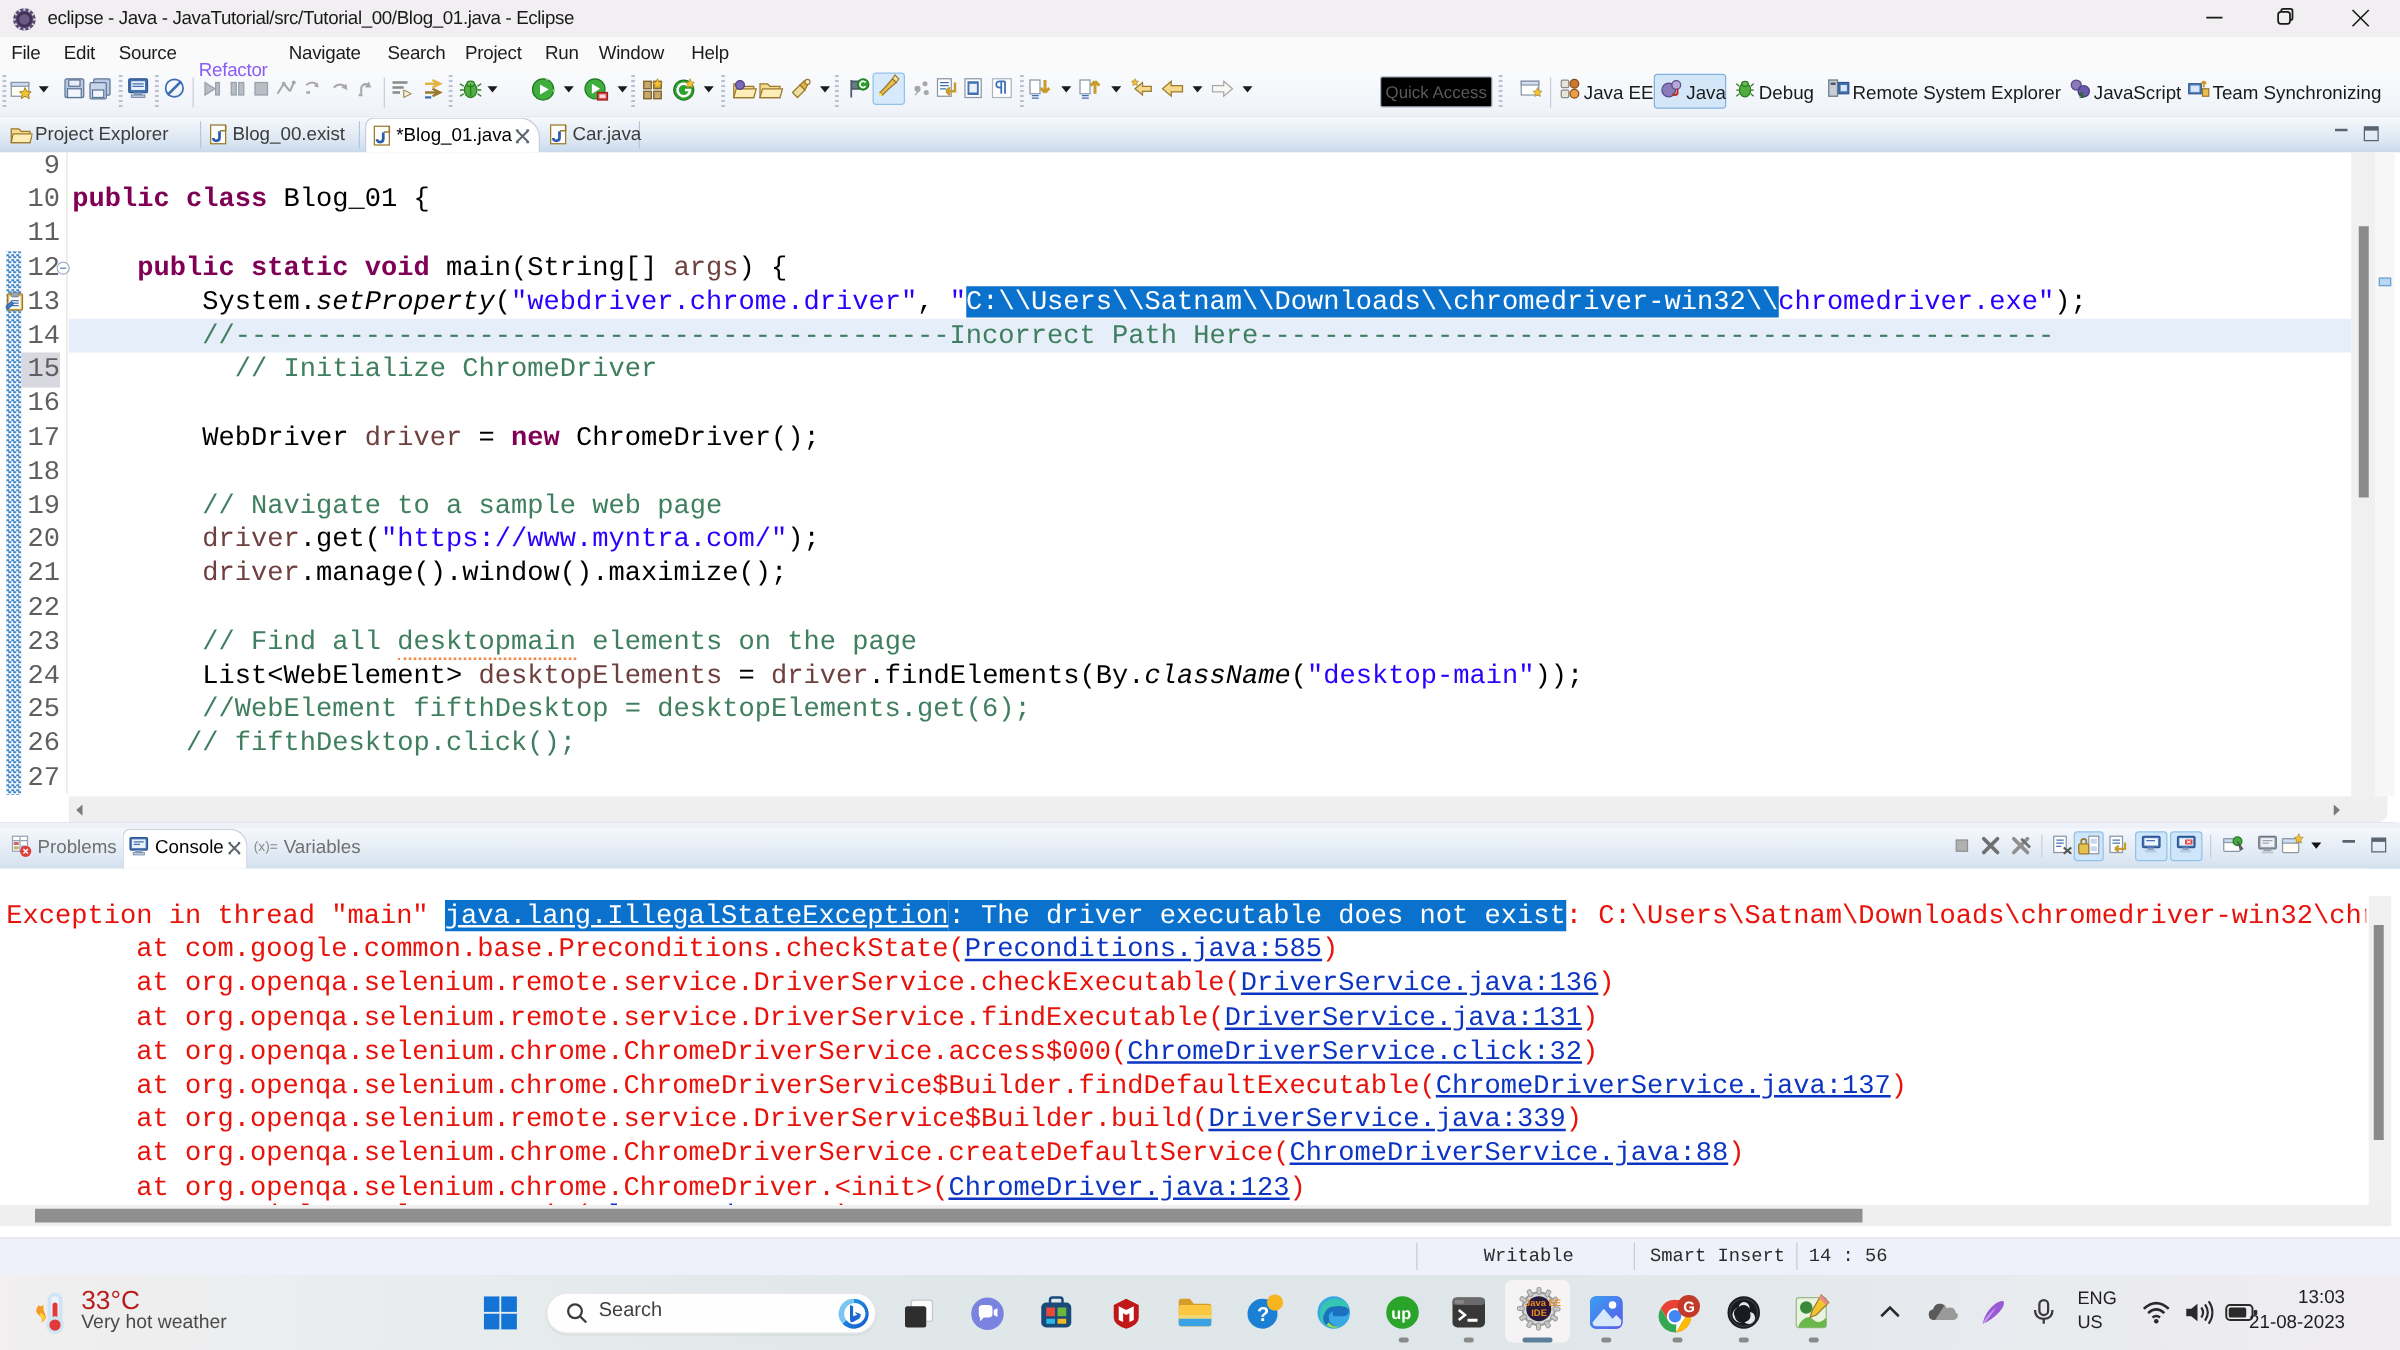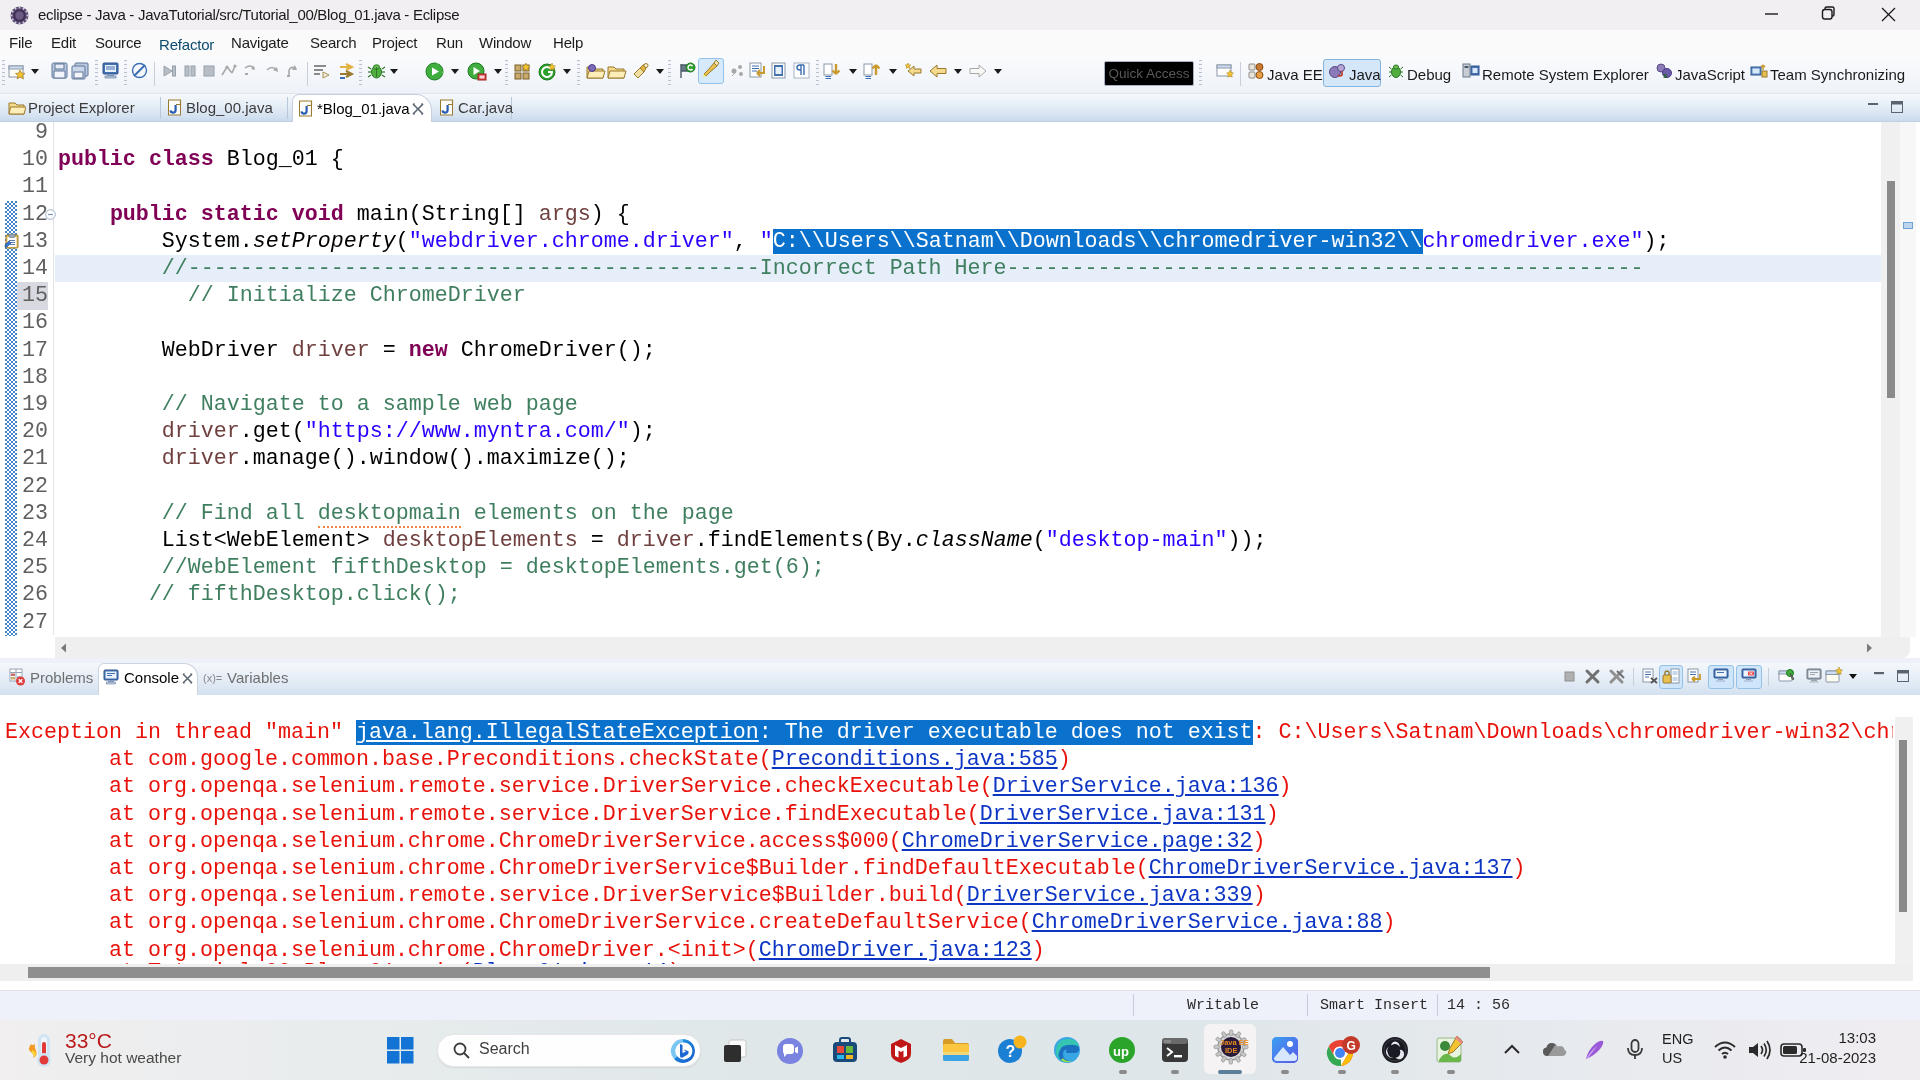--- a/index.html
+++ b/index.html
@@ -142,21 +142,21 @@
 <div class="abs" id="editorline"></div>
 
 <div class="abs" id="sash"></div>
 <div class="abs" id="ctabbar"></div>
 <div class="abs" id="ctabactive"></div>
 <div class="abs" id="cbody">
   <div class="abs" id="console">Exception in thread "main" <span class="sellnk">java.lang.IllegalStateException</span><span class="sel">: The driver executable does not exist</span>: C:\Users\Satnam\Downloads\chromedriver-win32\chromedriver.exe
         at com.google.common.base.Preconditions.checkState(<span class="lnk">Preconditions.java:585</span>)
         at org.openqa.selenium.remote.service.DriverService.checkExecutable(<span class="lnk">DriverService.java:136</span>)
         at org.openqa.selenium.remote.service.DriverService.findExecutable(<span class="lnk">DriverService.java:131</span>)
-        at org.openqa.selenium.chrome.ChromeDriverService.access$000(<span class="lnk">ChromeDriverService.page:32</span>)
+        at org.openqa.selenium.chrome.ChromeDriverService.access$000(<span class="lnk">ChromeDriverService.click:32</span>)
         at org.openqa.selenium.chrome.ChromeDriverService$Builder.findDefaultExecutable(<span class="lnk">ChromeDriverService.java:137</span>)
         at org.openqa.selenium.remote.service.DriverService$Builder.build(<span class="lnk">DriverService.java:339</span>)
         at org.openqa.selenium.chrome.ChromeDriverService.createDefaultService(<span class="lnk">ChromeDriverService.java:88</span>)
         at org.openqa.selenium.chrome.ChromeDriver.&lt;init&gt;(<span class="lnk">ChromeDriver.java:123</span>)</div>
   <div class="abs" style="left:5px;top:267px;width:1880px;height:4px;overflow:hidden;font:21.66px 'Liberation Mono', monospace;color:#e8120b;white-space:pre"><span style="position:relative;top:-2px">        at Tutorial_00.Blog_01.main(<span style="color:#0d35c4">Blog_01.java:14</span>)</span></div>
 </div>
 <div class="abs" id="cvtrack"></div>
 <div class="abs" id="cvthumb"></div>
 <div class="abs" id="chtrack"></div>
 <div class="abs" id="chthumb"></div>
@@ -196,21 +196,21 @@
     <rect x="16.5" y="9.5" width="9.5" height="9.5" rx="2.2" fill="none" stroke="#1a1a1a" stroke-width="1.4"></rect>
     <path d="M19 9 L19 8.6 Q19 7 20.6 7 L26.4 7 Q28 7 28 8.6 L28 14.4 Q28 16 26.4 16 L26 16" fill="none" stroke="#1a1a1a" stroke-width="1.4"></path>
   </svg>
 <svg class="winglyph" style="left:1865px">
     <line x1="17" y1="8" x2="30" y2="21" stroke="#1a1a1a" stroke-width="1.3"></line>
     <line x1="30" y1="8" x2="17" y2="21" stroke="#1a1a1a" stroke-width="1.3"></line>
   </svg>
 <div class="menuitem" style="left:9px;top:34px;font-size:15px;color:#1c1c1c">File</div>
 <div class="menuitem" style="left:51px;top:34px;font-size:15px;color:#1c1c1c">Edit</div>
 <div class="menuitem" style="left:95px;top:34px;font-size:15px;color:#1c1c1c">Source</div>
-<div class="menuitem" style="left:159px;top:36px;font-size:15px;color:#0c4a6e">Refactor</div>
+<div class="menuitem" style="left:159px;top:48px;font-size:15px;color:#8b5cf6">Refactor</div>
 <div class="menuitem" style="left:231px;top:34px;font-size:15px;color:#1c1c1c">Navigate</div>
 <div class="menuitem" style="left:310px;top:34px;font-size:15px;color:#1c1c1c">Search</div>
 <div class="menuitem" style="left:372px;top:34px;font-size:15px;color:#1c1c1c">Project</div>
 <div class="menuitem" style="left:436px;top:34px;font-size:15px;color:#1c1c1c">Run</div>
 <div class="menuitem" style="left:479px;top:34px;font-size:15px;color:#1c1c1c">Window</div>
 <div class="menuitem" style="left:553px;top:34px;font-size:15px;color:#1c1c1c">Help</div>
 <div class="thandle" style="left:2px"></div>
 <svg class="ic" style="left:8px;top:62px" width="18" height="18" viewBox="0 0 18 18">
     <rect x="1" y="4" width="14" height="11" fill="#fffef2" stroke="#8a97a8"></rect>
     <rect x="1" y="4" width="14" height="3" fill="#cfdef2" stroke="#8a97a8"></rect>
@@ -463,21 +463,21 @@
 <svg class="ic" style="left:8px;top:99px" width="18" height="17" viewBox="0 0 18 17">
     <path d="M1 4 L7 4 L9 6 L16 6 L16 15 L1 15Z" fill="#f5d98c" stroke="#9a7a2f"></path>
     <path d="M2.5 8 L18 8 L16 15 L1 15Z" fill="#fdeeb8" stroke="#9a7a2f"></path>
   </svg>
 <div class="abs tabtext" style="left:28px;top:99px;color:#3c3c3c">Project Explorer</div>
 <svg class="ic" style="left:167px;top:99px" width="15" height="17" viewBox="0 0 15 17">
     <rect x="1.5" y="1" width="12" height="15" fill="#fdfdfb" stroke="#9a7a2f"></rect>
     <path d="M13.5 1 L13.5 5.5 L9 5.5" fill="none" stroke="#9a7a2f" stroke-width="1.2"></path>
     <path d="M8.6 6 L8.6 11 Q8.6 13.6 6 13.6 Q3.8 13.6 3.6 11.4" stroke="#2a5db0" stroke-width="2.2" fill="none"></path>
   </svg>
-<div class="abs tabtext" style="left:186px;top:99px;color:#3c3c3c">Blog_00.java</div>
+<div class="abs tabtext" style="left:186px;top:99px;color:#3c3c3c">Blog_00.exist</div>
 <svg class="ic" style="left:298px;top:100px" width="15" height="17" viewBox="0 0 15 17">
     <rect x="1.5" y="1" width="12" height="15" fill="#fdfdfb" stroke="#9a7a2f"></rect>
     <path d="M13.5 1 L13.5 5.5 L9 5.5" fill="none" stroke="#9a7a2f" stroke-width="1.2"></path>
     <path d="M8.6 6 L8.6 11 Q8.6 13.6 6 13.6 Q3.8 13.6 3.6 11.4" stroke="#2a5db0" stroke-width="2.2" fill="none"></path>
   </svg>
 <div class="abs tabtext" style="left:317px;top:100px;color:#000">*Blog_01.java</div>
 <svg class="ic" style="left:411px;top:102px" width="14" height="14" viewBox="0 0 14 14">
     <path d="M2 2 L12 12 M12 2 L2 12" stroke="#5a6470" stroke-width="1.6"></path>
     <path d="M2 2 L4 2 M10 2 L12 2 M2 12 L4 12 M10 12 L12 12" stroke="#5a6470" stroke-width="1"></path>
   </svg>

